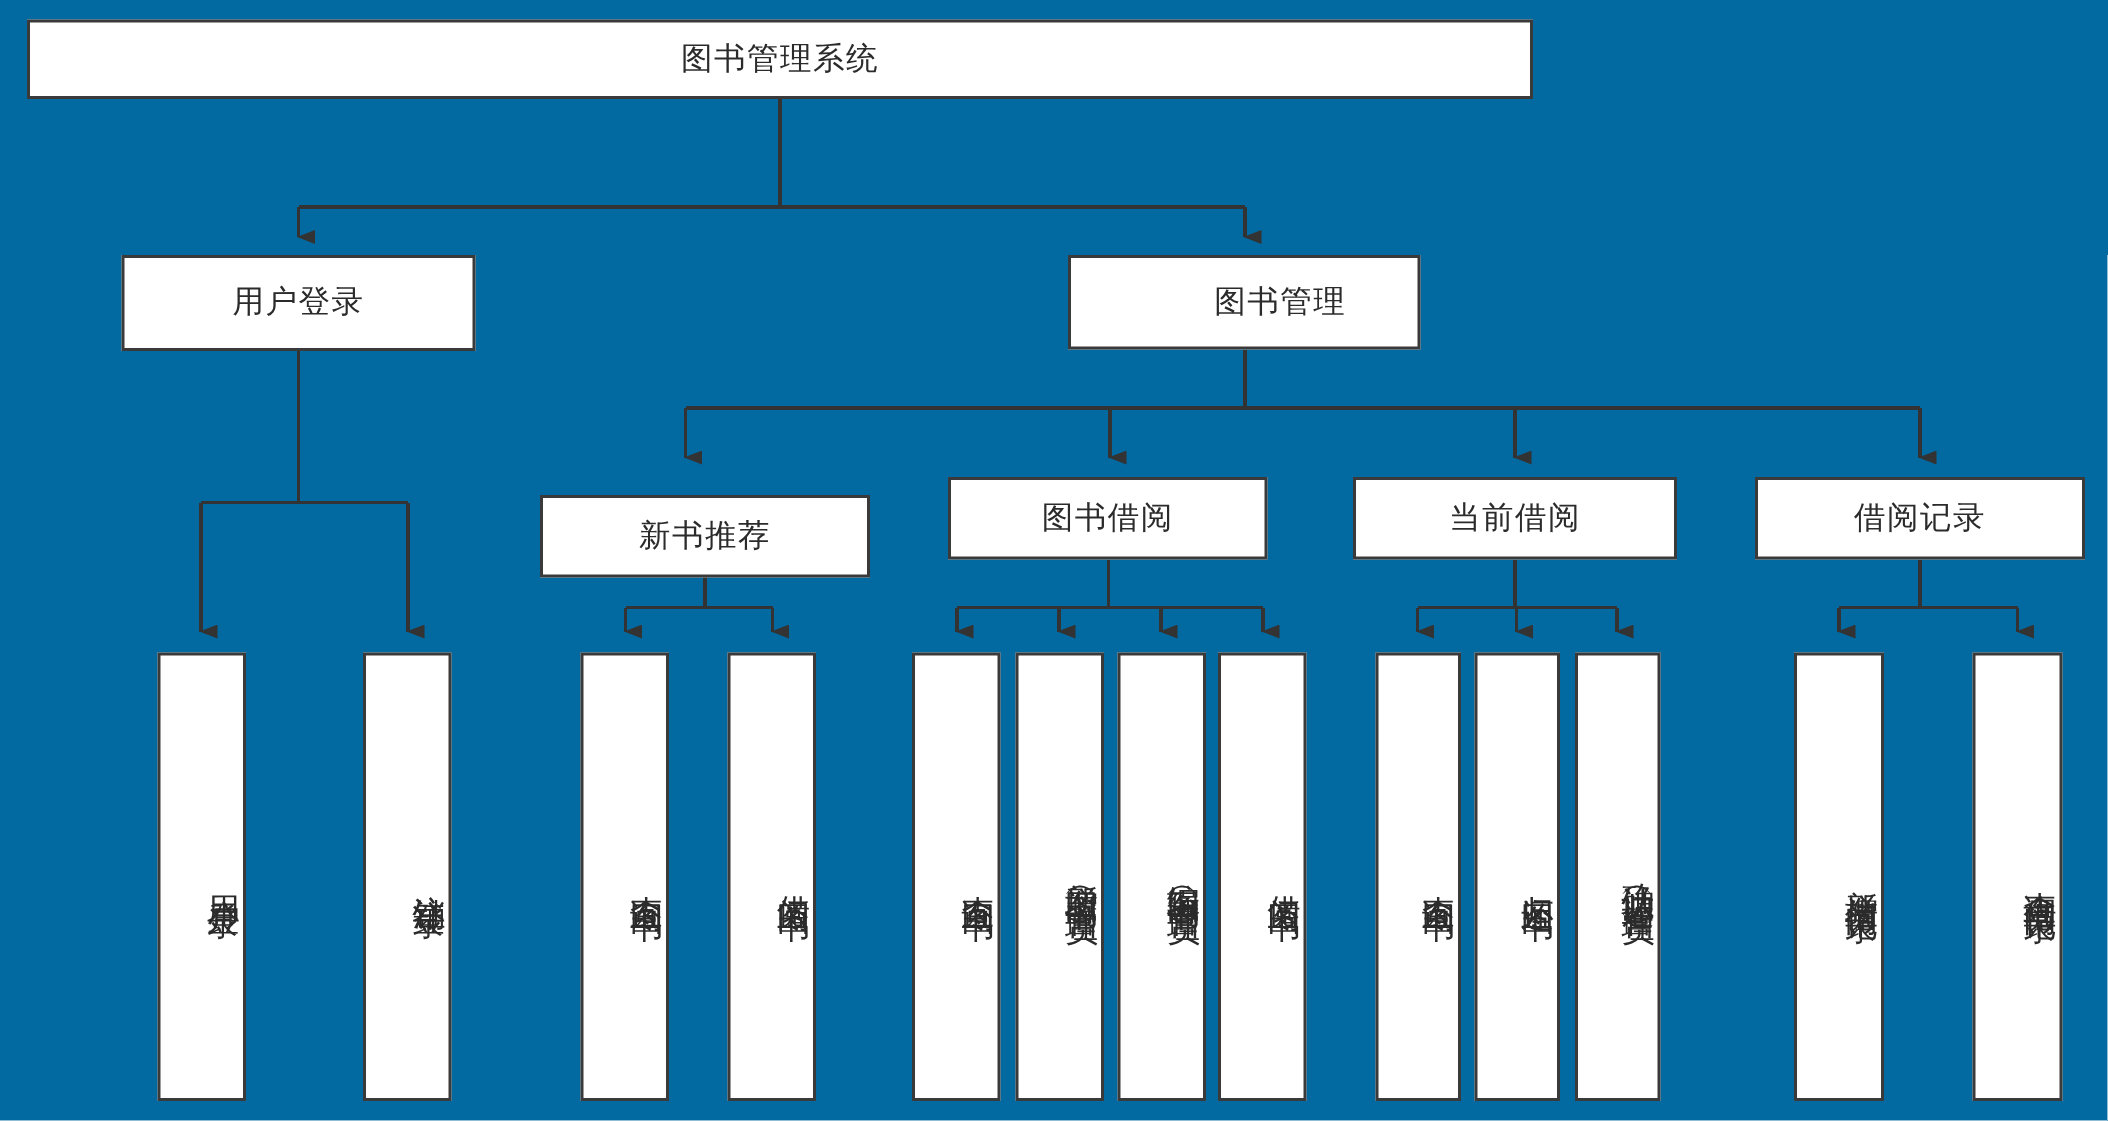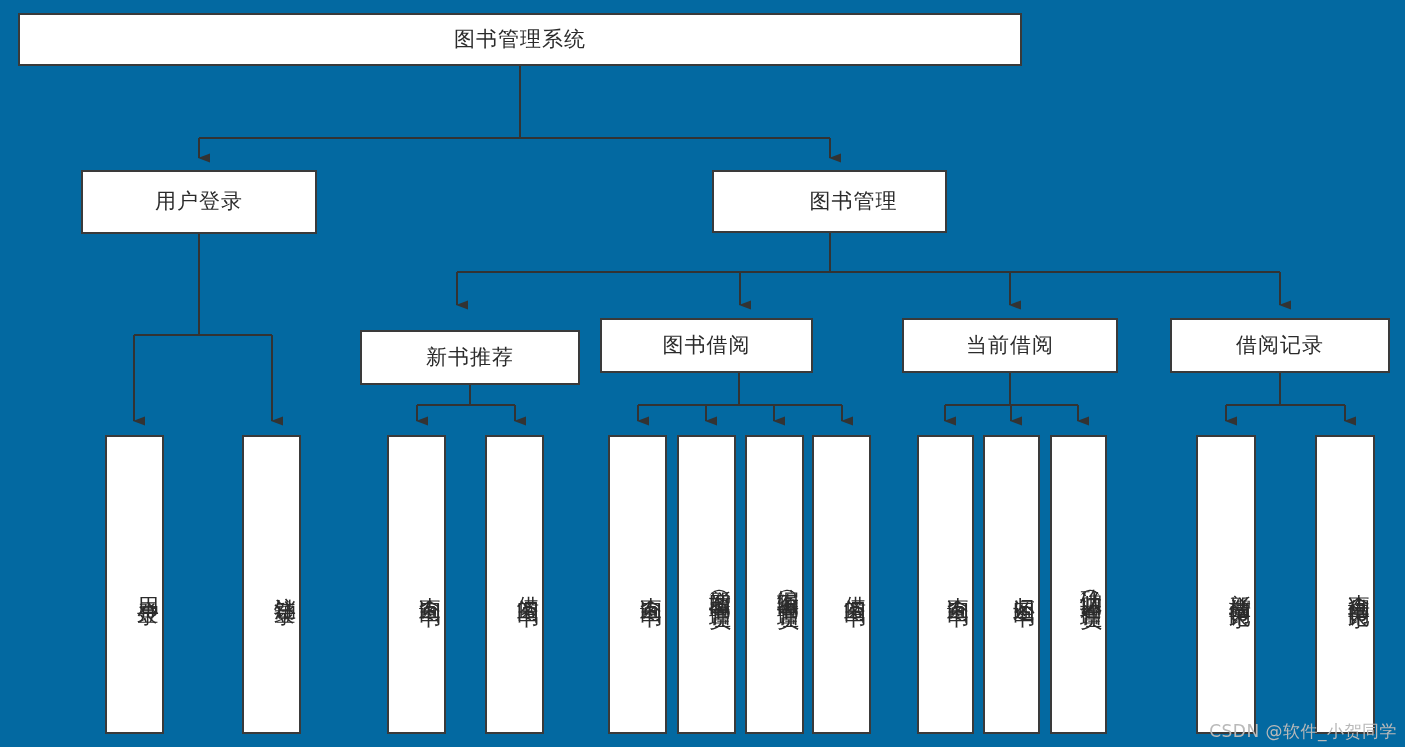--- a/index.html
+++ b/index.html
@@ -130,21 +130,21 @@
   <div class="node horiz" style="left:81px; top:170px; width:236px; height:64px;">
     <span class="lbl">用户登录</span>
   </div>
   <div class="node horiz" style="left:712px; top:170px; width:235px; height:63px;padding-left:48px;">
     <span class="lbl">图书管理</span>
   </div>
 
   <div class="node horiz" style="left:360px; top:318px; width:220px; height:55px;margin-top:12px;">
     <span class="lbl">新书推荐</span>
   </div>
-  <div class="node horiz" style="left:600px; top:318px; width:213px; height:55px;">
+  <div class="node horiz" style="left:632px; top:318px; width:213px; height:55px;">
     <span class="lbl">图书借阅</span>
   </div>
   <div class="node horiz" style="left:902px; top:318px; width:216px; height:55px;">
     <span class="lbl">当前借阅</span>
   </div>
   <div class="node horiz" style="left:1170px; top:318px; width:220px; height:55px;">
     <span class="lbl">借阅记录</span>
   </div>
 
   <div class="node vert" style="left:105px; top:435px; width:59px; height:299px;">
@@ -184,15 +184,14 @@
     <span class="lbl">确认归还（管理员）</span>
   </div>
 
   <div class="node vert" style="left:1196px; top:435px; width:60px; height:299px;">
     <span class="lbl">新增借阅记录</span>
   </div>
   <div class="node vert" style="left:1315px; top:435px; width:60px; height:299px;">
     <span class="lbl">查询借阅记录</span>
   </div>
 
-  <div class="watermark">CSDN @软件_小贺同学</div>
 
 </div>
 
 </body></html>

